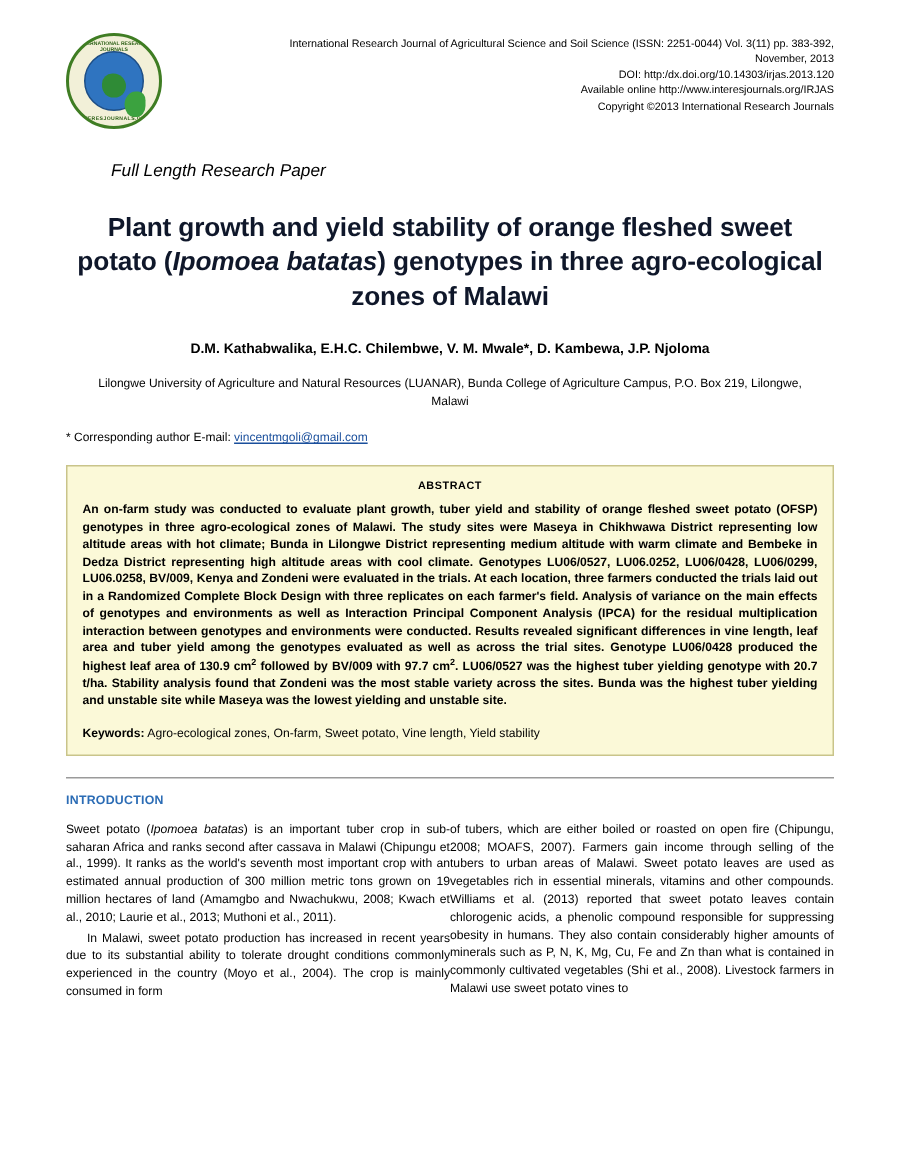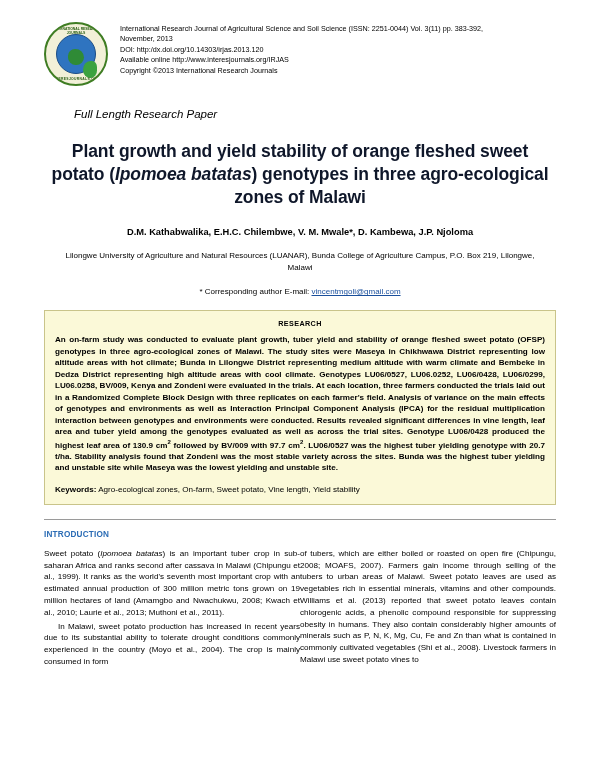--- a/index.html
+++ b/index.html
@@ -77,21 +77,21 @@
     color: #2b5f16;
     font-weight: bold;
   }
   .masthead-text {
     flex: 1 1 auto;
     font-size: 7.2px;
     line-height: 1.45;
     padding-top: 2px;
     color: #000;
   }
-  .masthead-text div { white-space: nowrap; }
+  .masthead-text div { white-space: nowrap; text-align: right; }
   .masthead-text .wrapline { white-space: normal; }
 
   
   .fullpaper {
     margin-top: 22px;
     font-size: 11.5px;
     font-style: italic;
     color: #000;
     padding-left: 30px;
   }
@@ -114,21 +114,21 @@
   }
   .affil {
     margin-top: 13px;
     text-align: center;
     font-size: 8px;
     line-height: 1.5;
     padding: 0 8px;
   }
   .corresp {
     margin-top: 13px;
-    text-align: center;
+    text-align: left;
     font-size: 8px;
   }
   .corresp a { color: #1a4f9c; text-decoration: underline; }
 
   
   .abstract-box {
     margin-top: 14px;
     background: #fbf9d8;
     border: 1px solid #c9c48a;
     padding: 8px 10px 10px 10px;
@@ -208,21 +208,21 @@
 
   <h1 class="title"><span>Plant growth and yield stability of orange fleshed sweet potato (</span><span class="ital">Ipomoea batatas</span><span>) genotypes in three agro-ecological zones of Malawi</span></h1>
 
   <div class="authors">D.M. Kathabwalika, E.H.C. Chilembwe, V. M. Mwale*, D. Kambewa, J.P. Njoloma</div>
 
   <div class="affil">Lilongwe University of Agriculture and Natural Resources (LUANAR), Bunda College of Agriculture Campus, P.O. Box 219, Lilongwe, Malawi</div>
 
   <div class="corresp"><span>* Corresponding author E-mail: </span><a href="#">vincentmgoli@gmail.com</a></div>
 
   <div class="abstract-box">
-    <div class="abstract-label">RESEARCH</div>
+    <div class="abstract-label">ABSTRACT</div>
     <div class="abstract-body"><span>An on-farm study was conducted to evaluate plant growth, tuber yield and stability of orange fleshed sweet potato (OFSP) genotypes in three agro-ecological zones of Malawi. The study sites were Maseya in Chikhwawa District representing low altitude areas with hot climate; Bunda in Lilongwe District representing medium altitude with warm climate and Bembeke in Dedza District representing high altitude areas with cool climate. Genotypes LU06/0527, LU06.0252, LU06/0428, LU06/0299, LU06.0258, BV/009, Kenya and Zondeni were evaluated in the trials. At each location, three farmers conducted the trials laid out in a Randomized Complete Block Design with three replicates on each farmer's field. Analysis of variance on the main effects of genotypes and environments as well as Interaction Principal Component Analysis (IPCA) for the residual multiplication interaction between genotypes and environments were conducted. Results revealed significant differences in vine length, leaf area and tuber yield among the genotypes evaluated as well as across the trial sites. Genotype LU06/0428 produced the highest leaf area of 130.9 cm</span><sup>2</sup><span> followed by BV/009 with 97.7 cm</span><sup>2</sup><span>. LU06/0527 was the highest tuber yielding genotype with 20.7 t/ha. Stability analysis found that Zondeni was the most stable variety across the sites. Bunda was the highest tuber yielding and unstable site while Maseya was the lowest yielding and unstable site.</span></div>
     <div class="keywords"><b>Keywords:</b><span> Agro-ecological zones, On-farm, Sweet potato, Vine length, Yield stability</span></div>
   </div>
 
   <hr class="rule">
 
   <div class="section-head">INTRODUCTION</div>
 
   <div class="cols">
     <div class="col">

